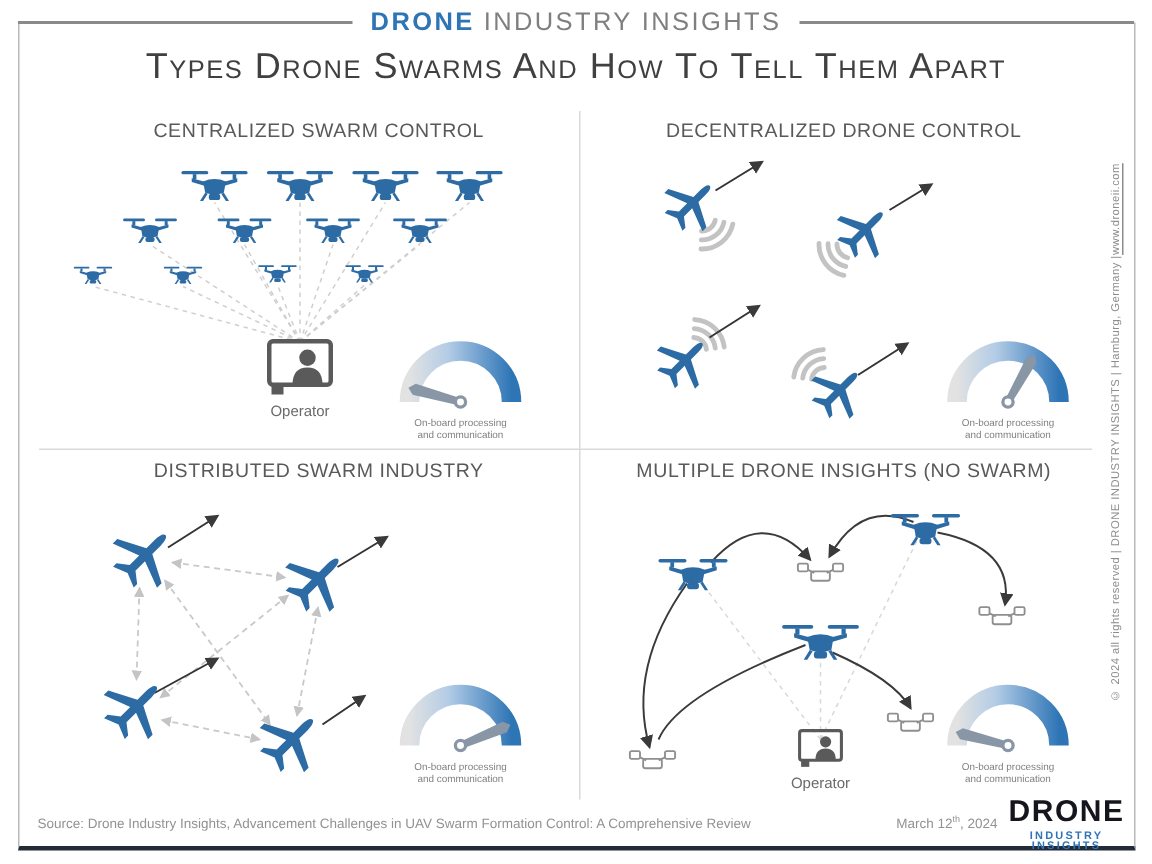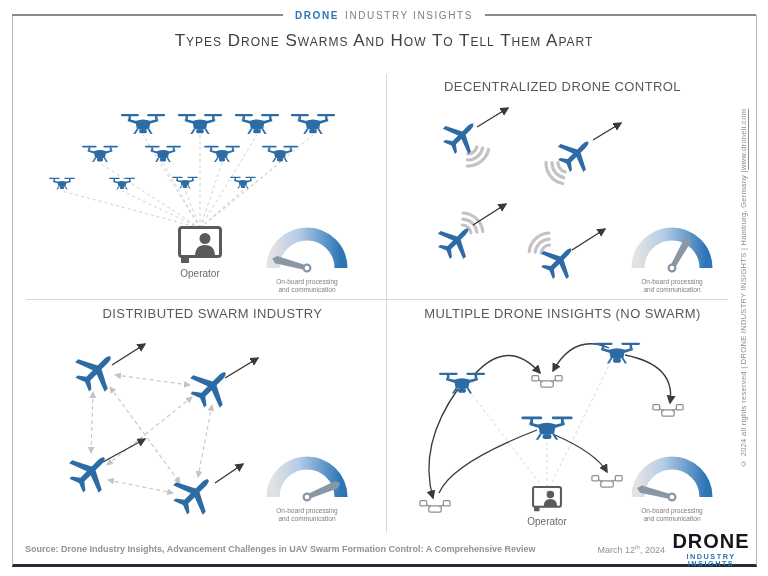--- a/index.html
+++ b/index.html
@@ -6,37 +6,37 @@
   #page{position:relative;width:768px;height:576px;background:#fff;
         font-family:"Liberation Sans",sans-serif;overflow:hidden;}
   
   .frame{position:absolute;left:12px;top:15px;width:743px;height:549px;
          border-left:1px solid #b9b9b9;border-right:1px solid #b9b9b9;
          border-bottom:3px solid #232b38;pointer-events:none;}
   
   .hdr{position:absolute;left:12px;top:8px;width:744px;height:14px;
        display:flex;align-items:center;}
   .hdr .rule{flex:1;height:2px;background:#8a8a8a;}
-  .hdr .brand{padding:0 12px;font-size:10px;letter-spacing:1.6px;color:#7f7f7f;white-space:nowrap;}
+  .hdr .brand{padding:0 12px;font-size:17px;letter-spacing:1.6px;color:#7f7f7f;white-space:nowrap;}
   .hdr .brand b{color:#2e75b6;font-weight:700;margin-right:6px;}
   
   .title{position:absolute;left:0;top:31px;width:768px;text-align:center;
-         font-size:17px;color:#404040;font-variant:small-caps;letter-spacing:1px;}
+         font-size:24px;color:#404040;font-variant:small-caps;letter-spacing:1px;}
   
   .qtitle{position:absolute;width:345px;text-align:center;font-size:13px;
           color:#595959;letter-spacing:.4px;}
   
   .div-v{position:absolute;left:386px;top:74px;width:1px;height:459px;background:#d9d9d9;}
   .div-h{position:absolute;left:26px;top:299px;width:702px;height:1px;background:#d9d9d9;}
   
   .pane{position:absolute;}
   .glabel{font-size:6.6px;fill:#7f7f7f;text-anchor:middle;}
   .oplabel{font-size:10px;fill:#6a6a6a;text-anchor:middle;}
   
-  .src{position:absolute;left:25px;top:544px;font-size:9px;color:#929292;font-weight:bold;}
+  .src{position:absolute;left:25px;top:544px;font-size:9px;color:#929292;}
   .date{position:absolute;left:555px;top:544px;width:110px;text-align:right;
         font-size:9px;color:#929292;}
   .date sup{font-size:6px;}
   .logo{position:absolute;left:671px;top:531px;width:80px;text-align:center;line-height:1;}
   .logo .l1{font-size:20px;font-weight:700;color:#15151d;letter-spacing:1px;}
   .logo .l2{font-size:7.3px;font-weight:700;color:#2e75b6;letter-spacing:1.5px;margin-top:2px;}
   
   .vtext{position:absolute;left:735px;top:16px;width:17px;height:545px;
          writing-mode:vertical-rl;transform:rotate(180deg);
          font-size:7.5px;color:#8c8c8c;letter-spacing:.3px;
@@ -104,20 +104,21 @@
     <div class="rule"></div>
     <div class="brand"><b>DRONE</b><span>INDUSTRY INSIGHTS</span></div>
     <div class="rule"></div>
   </div>
 
   <div class="title">Types Drone Swarms And How To Tell Them Apart</div>
 
   <div class="div-v"></div>
   <div class="div-h"></div>
 
+  <div class="qtitle" style="left:40px;top:79px">CENTRALIZED SWARM CONTROL</div>
   <div class="qtitle" style="left:390px;top:79px">DECENTRALIZED DRONE CONTROL</div>
   <div class="qtitle" style="left:40px;top:306px">DISTRIBUTED SWARM INDUSTRY</div>
   <div class="qtitle" style="left:390px;top:306px">MULTIPLE DRONE INSIGHTS (NO SWARM)</div>
 
   <svg class="pane" style="left:40px;top:95px" width="345" height="190" viewBox="0 0 345 190">
     <g stroke="#cfcfcf" stroke-width="1" stroke-dasharray="3 3">
       <line x1="160" y1="133" x2="103" y2="40"></line>
         <line x1="160" y1="133" x2="160" y2="40"></line>
       <line x1="160" y1="133" x2="217" y2="40"></line>
         <line x1="160" y1="133" x2="273" y2="40"></line>

